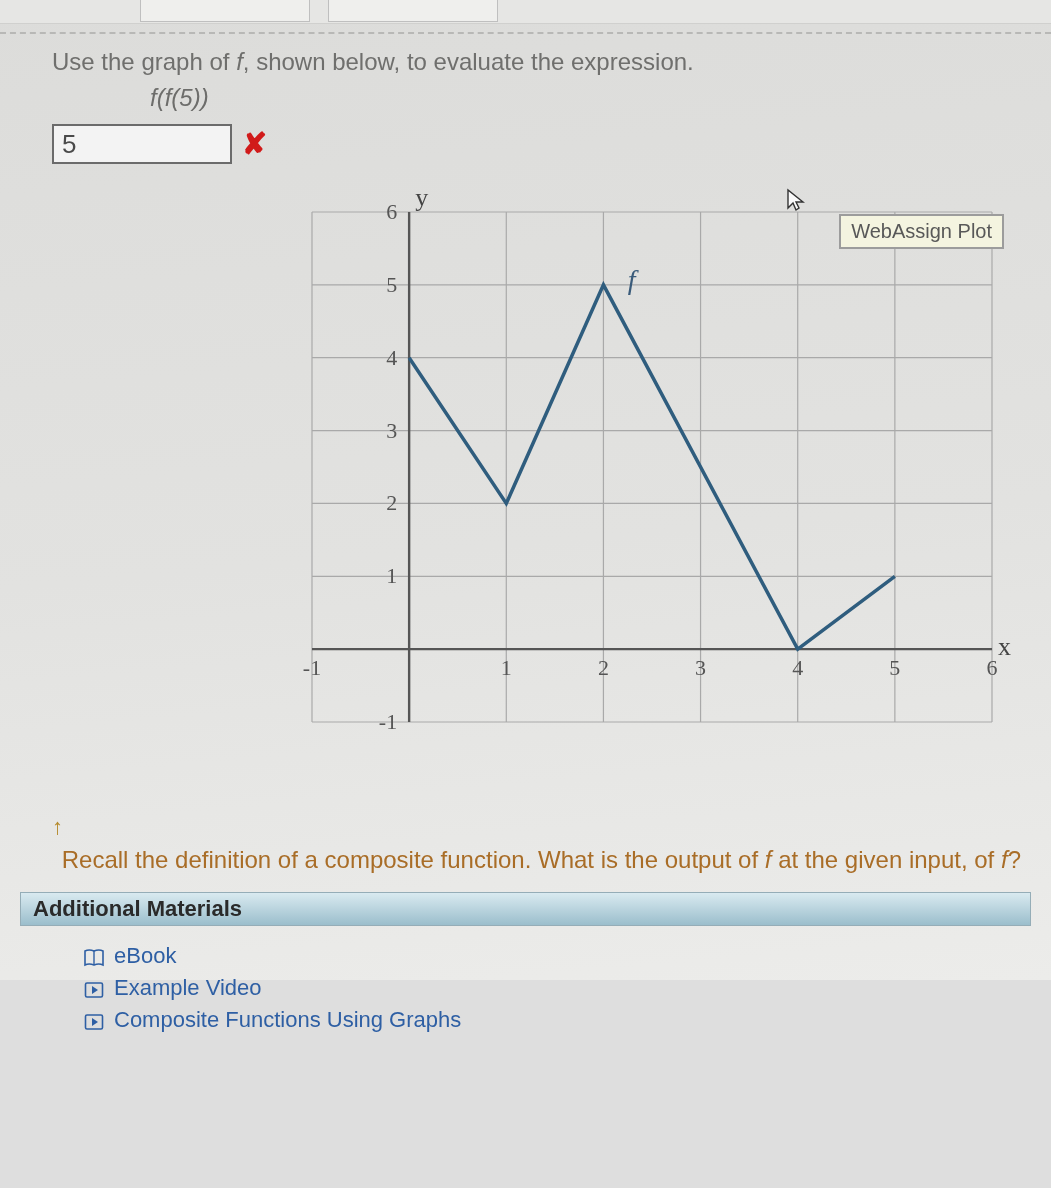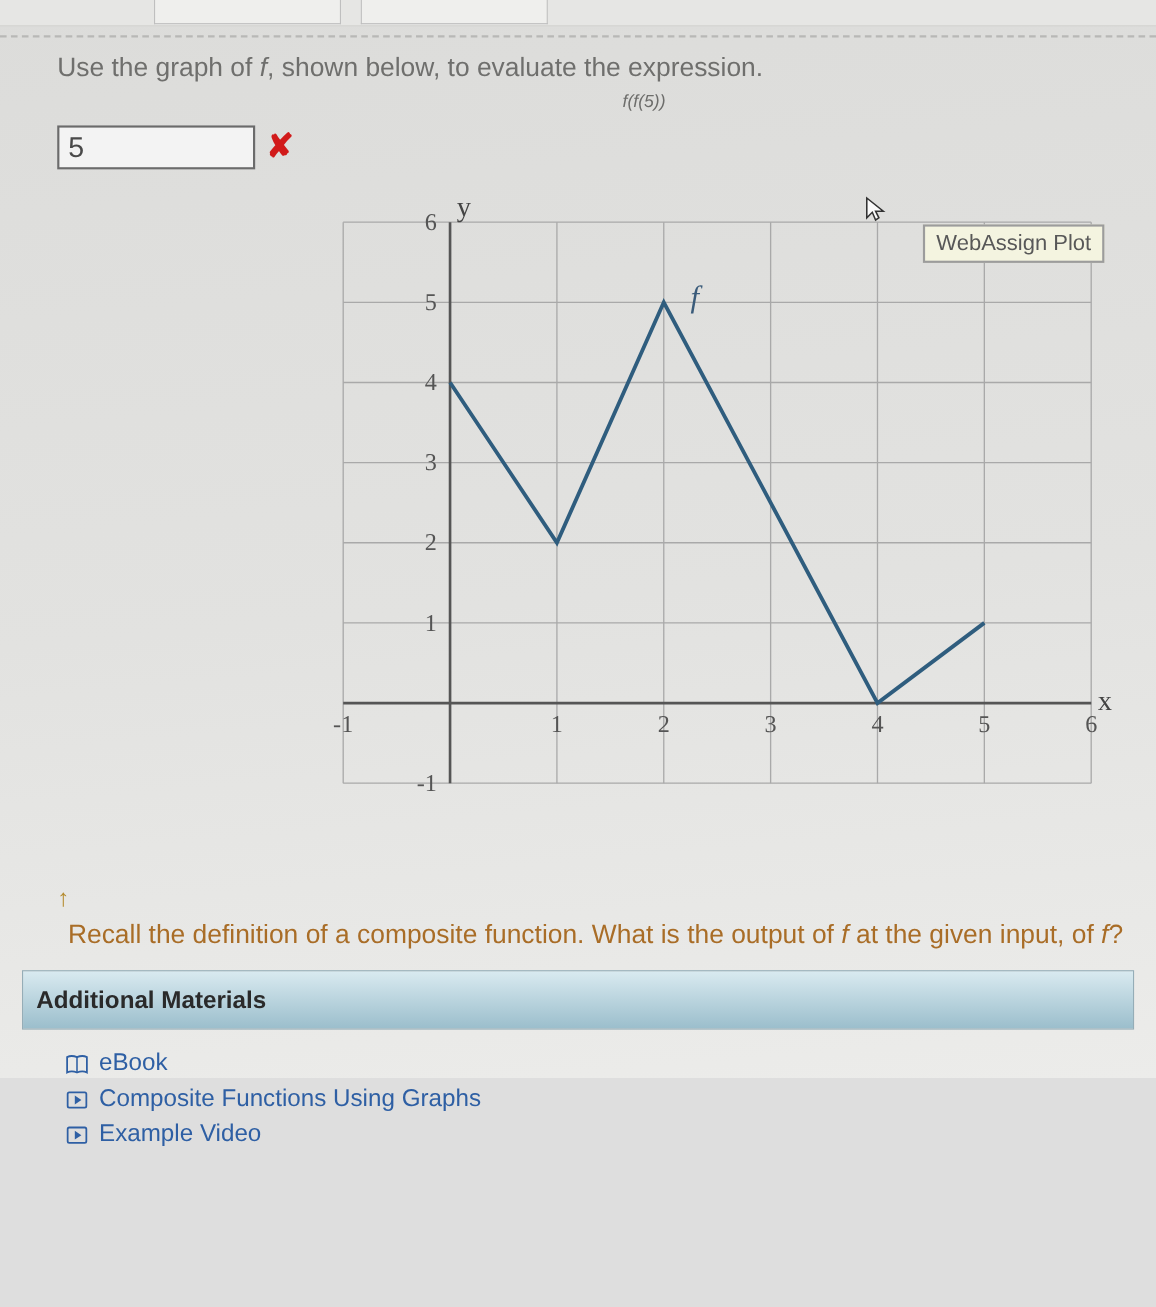--- a/index.html
+++ b/index.html
@@ -43,25 +43,24 @@
   .content{
     padding: 0 30px 0 52px;
   }
   .prompt{
     font-size: 24px;
     color: #6f6f6d;
     margin: 4px 0 8px 0;
   }
   .prompt .fn{ font-style: italic; }
   .expr{
-    font-size: 16px;
+    font-size: 24px;
     color: #6d6d6b;
     font-style: italic;
     margin: 6px 0 12px 98px;
-    text-align: center;
   }
   .answer-row{
     display: flex;
     align-items: center;
     gap: 10px;
     margin: 0 0 10px 0;
   }
   .answer-box{
     width: 180px;
     height: 40px;
@@ -105,27 +104,28 @@
     color: #a96d27;
     line-height: 1.35;
     margin: 0 0 16px 0;
     text-align: right;
   }
   .hint .fn{ font-style: italic; }
   .materials-bar{
     margin: 10px 20px 0 20px;
     background: linear-gradient(#d9eaf0, #9bbecc);
     border: 1px solid #95adb7;
-    padding: 13px 12px;
+    padding: 3px 12px;
     font-weight: 700;
     color: #2a2a2a;
     font-size: 22px;
   }
   .materials-list{
     padding: 14px 0 0 60px;
+    margin-left: 24px;
   }
   .materials-list .item{
     display: flex;
     align-items: center;
     gap: 10px;
     color: #2e5fa4;
     font-size: 22px;
     padding: 3px 0;
     cursor: pointer;
   }
@@ -229,26 +229,26 @@
     </span>
     <span>eBook</span>
   </div>
   <div class="item">
     <span class="mi">
       <svg width="20" height="18" viewBox="0 0 20 18">
             <rect x="1.5" y="2" width="17" height="14" rx="1.5" fill="none" stroke="#2e5fa4" stroke-width="1.6"></rect>
             <path d="M8 5 L14 9 L8 13 Z" fill="#2e5fa4"></path>
           </svg>
     </span>
-    <span>Composite Functions Using Graphs</span>
+    <span>Example Video</span>
   </div>
   <div class="item">
     <span class="mi">
       <svg width="20" height="18" viewBox="0 0 20 18">
             <rect x="1.5" y="2" width="17" height="14" rx="1.5" fill="none" stroke="#2e5fa4" stroke-width="1.6"></rect>
             <path d="M8 5 L14 9 L8 13 Z" fill="#2e5fa4"></path>
           </svg>
     </span>
-    <span>Example Video</span>
+    <span>Composite Functions Using Graphs</span>
   </div>
 </div>
 
 </div>
 
 </body></html>

